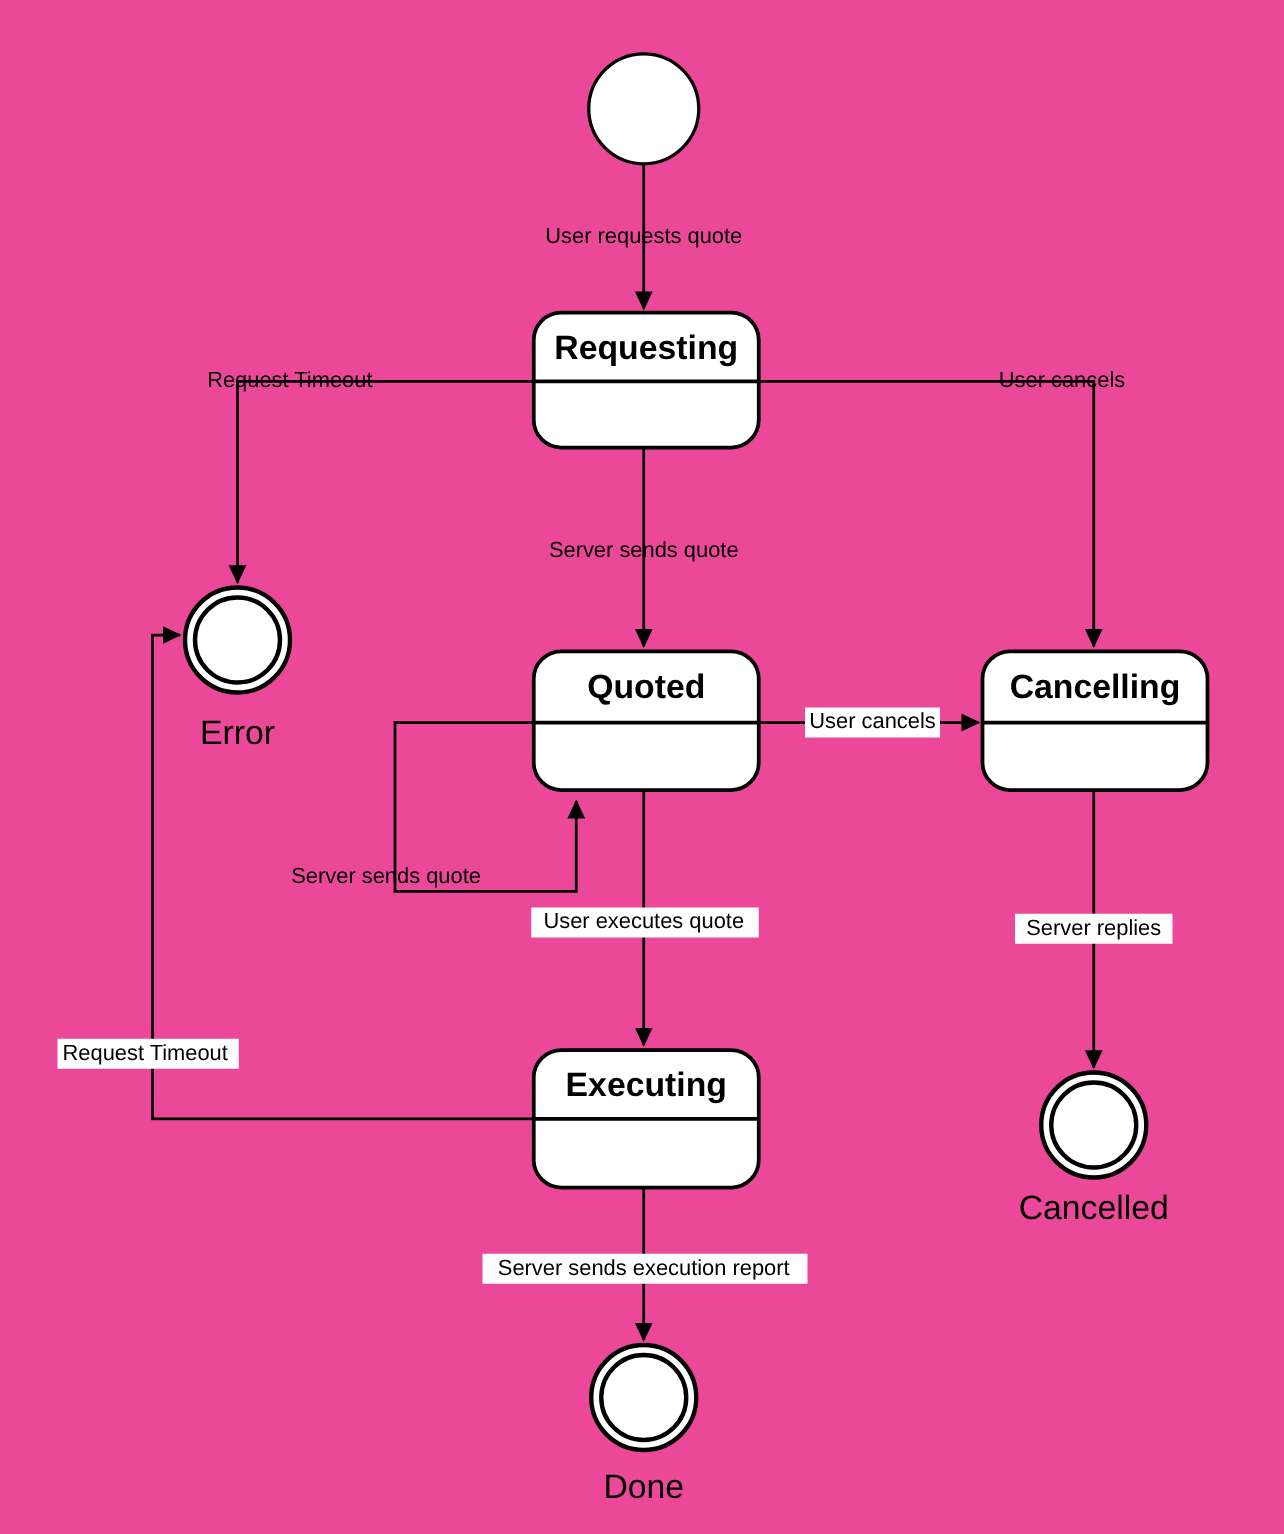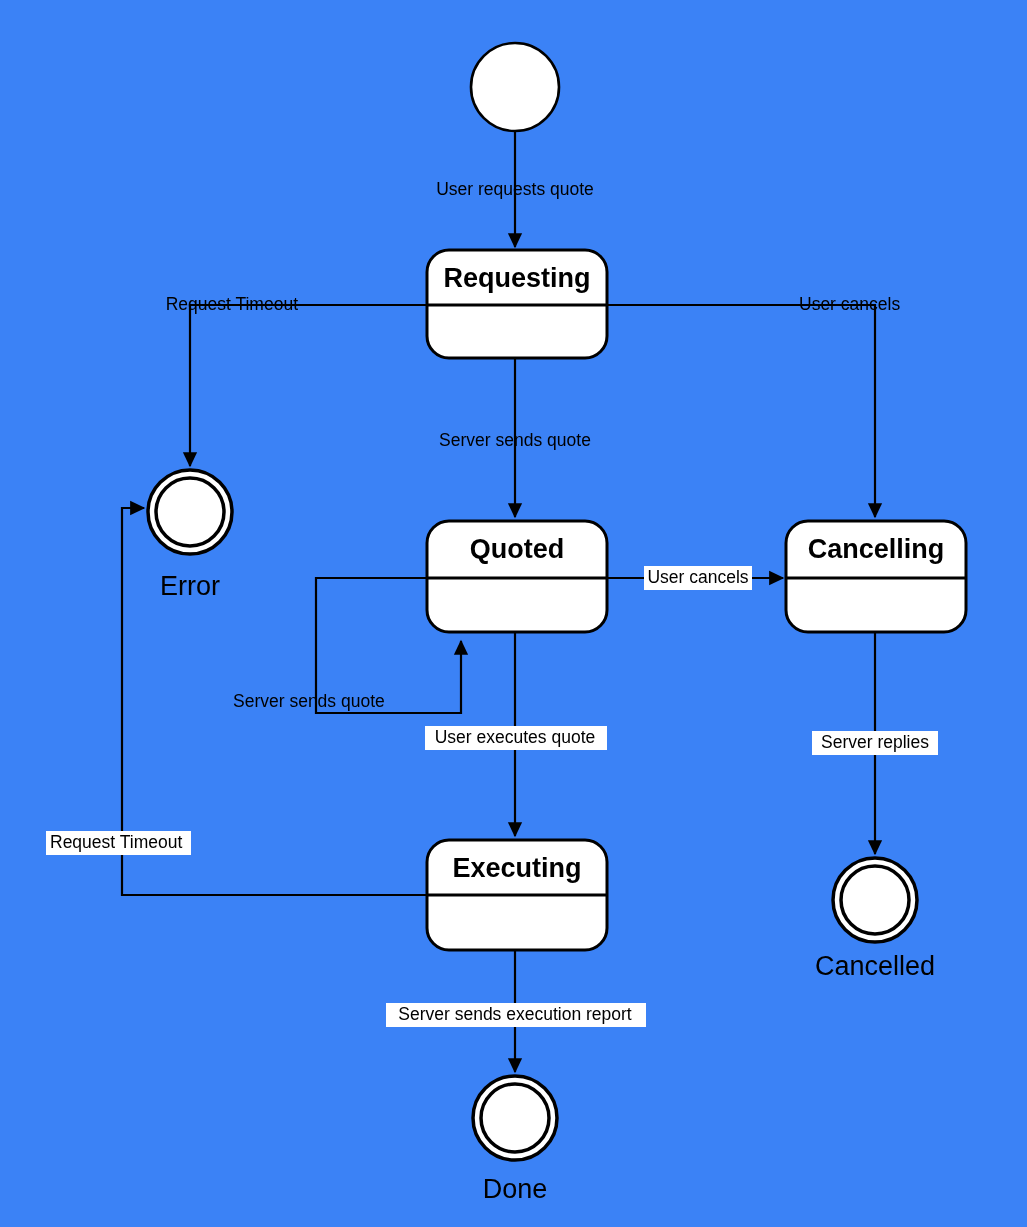--- a/index.html
+++ b/index.html
@@ -11,21 +11,21 @@
   body {
     width: 1027px;
     height: 1227px;
     font-family: "Liberation Sans", sans-serif;
     overflow: hidden;
   }
   #diagram-root {
     position: relative;
     width: 1027px;
     height: 1227px;
-    background: #3b82f6;
+    background: #ec4899;
   }
   svg.diagram-canvas {
     display: block;
     width: 1027px;
     height: 1227px;
   }
   .state-box-shape {
     fill: #ffffff;
     stroke: #000000;
     stroke-width: 3;

